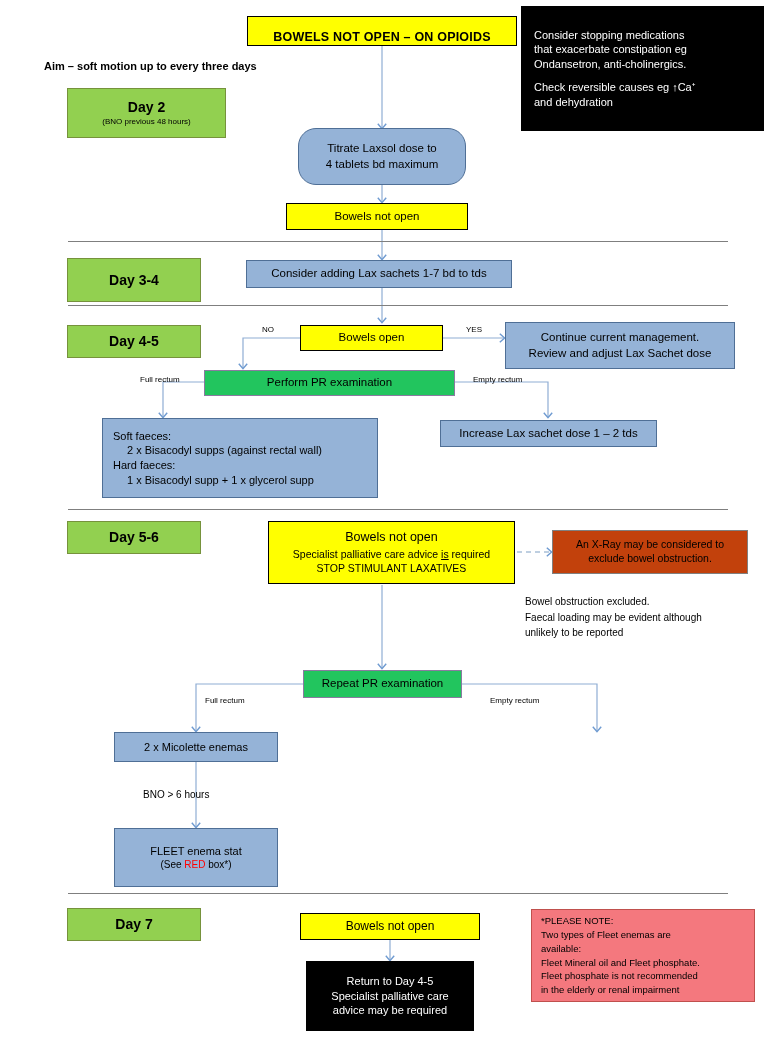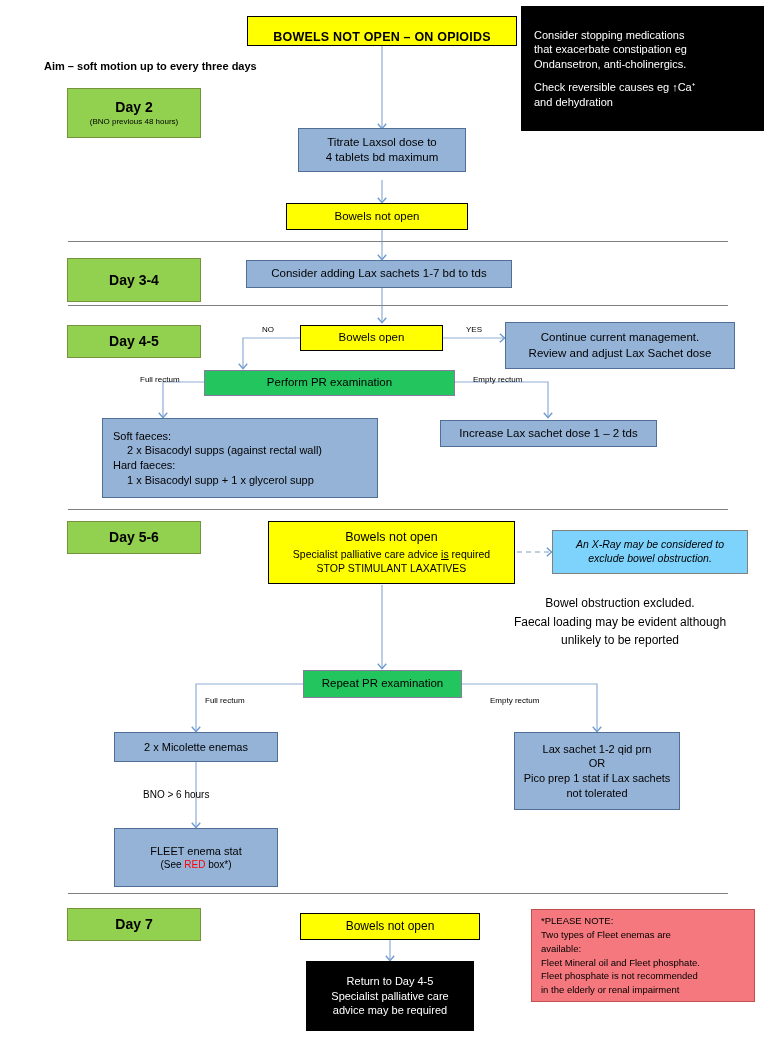--- a/index.html
+++ b/index.html
@@ -43,23 +43,22 @@
   .purple {
     background: #22c55e;
     border: 1px solid #8a7aa0;
   }
   .black {
     background: #000000;
     color: #ffffff;
     border: 1px solid #000000;
   }
   .white {
-    background: #7dd3fc;
+    background: #c2410c;
     border: 1px solid #808080;
-    font-style: italic;
   }
   .pink {
     background: #f4787e;
     border: 1.5px solid #c0504d;
   }
   .plain {
     position: absolute;
     text-align: left;
   }
   .divider {
@@ -150,26 +149,26 @@
 
   <div class="box black" style="left:521px; top:6px; width:243px; height:125px; align-items:flex-start; justify-content:center; padding:8px 12px; font-size:11px; text-align:left;">
     <span class="ln">Consider stopping medications</span>
     <span class="ln">that exacerbate constipation eg</span>
     <span class="ln">Ondansetron, anti-cholinergics.</span>
     <span class="ln" style="height:9px;"></span>
     <span class="ln">Check reversible causes eg ↑Ca⁺</span>
     <span class="ln">and dehydration</span>
   </div>
 
-  <div class="box green" style="left:67px; top:88px; width:134px; height:50px;align-items:center;">
+  <div class="box green" style="left:67px; top:88px; width:159px; height:50px;align-items:center;">
     <span class="ln ttl-big">Day 2</span>
     <span class="ln ttl-sm">(BNO previous 48 hours)</span>
   </div>
 
-  <div class="box blue" style="left:298px; top:128px; width:168px; height:44px; font-size:11.5px;">
+  <div class="box blue" style="left:298px; top:128px; width:168px; height:57px; font-size:11.5px;border-radius:18px;">
     <span class="ln">Titrate Laxsol dose to</span>
     <span class="ln">4 tablets bd maximum</span>
   </div>
 
   <div class="box yellow" style="left:286px; top:203px; width:182px; height:27px; font-size:11.5px;">
     <span class="ln">Bowels not open</span>
   </div>
 
   <div class="box green" style="left:67px; top:258px; width:134px; height:44px;">
     <span class="ln ttl-big">Day 3-4</span>
@@ -223,21 +222,21 @@
       <span>Specialist palliative care advice </span><span class="u">is</span><span> required</span>
     </span>
     <span class="ln">STOP STIMULANT LAXATIVES</span>
   </div>
 
   <div class="box white" style="left:552px; top:530px; width:196px; height:44px; font-size:10.5px;">
     <span class="ln">An X-Ray may be considered to</span>
     <span class="ln">exclude bowel obstruction.</span>
   </div>
 
-  <div class="plain" style="left:500px; top:594px; width:240px; font-size:12px; text-align:center; line-height:1.55;">
+  <div class="plain" style="left:525px; top:594px; width:240px; font-size:10px; text-align:left; line-height:1.55;">
     <span class="ln">Bowel obstruction excluded.</span>
     <span class="ln">Faecal loading may be evident although</span>
     <span class="ln">unlikely to be reported</span>
   </div>
 
   <div class="box purple" style="left:303px; top:670px; width:159px; height:28px; font-size:11.5px;">
     <span class="ln">Repeat PR examination</span>
   </div>
 
   <span class="lbl" style="left:205px; top:696px;">Full rectum</span>
@@ -249,26 +248,20 @@
 
   <span class="lbl" style="left:143px; top:789px; font-size:10px;">BNO &gt; 6 hours</span>
 
   <div class="box blue" style="left:114px; top:828px; width:164px; height:59px; font-size:11px;">
     <span class="ln">FLEET enema stat</span>
     <span class="ln" style="font-size:10px;">
       <span>(See </span><span class="red-word">RED</span><span> box*)</span>
     </span>
   </div>
 
-  <div class="box blue" style="left:514px; top:732px; width:166px; height:78px; font-size:11px;">
-    <span class="ln">Lax sachet 1-2 qid prn</span>
-    <span class="ln">OR</span>
-    <span class="ln">Pico prep 1 stat if Lax sachets</span>
-    <span class="ln">not tolerated</span>
-  </div>
 
   <div class="box green" style="left:67px; top:908px; width:134px; height:33px;">
     <span class="ln ttl-big">Day 7</span>
   </div>
 
   <div class="box yellow" style="left:300px; top:913px; width:180px; height:27px; font-size:12px;">
     <span class="ln">Bowels not open</span>
   </div>
 
   <div class="box black" style="left:306px; top:961px; width:168px; height:70px; font-size:11px;">

